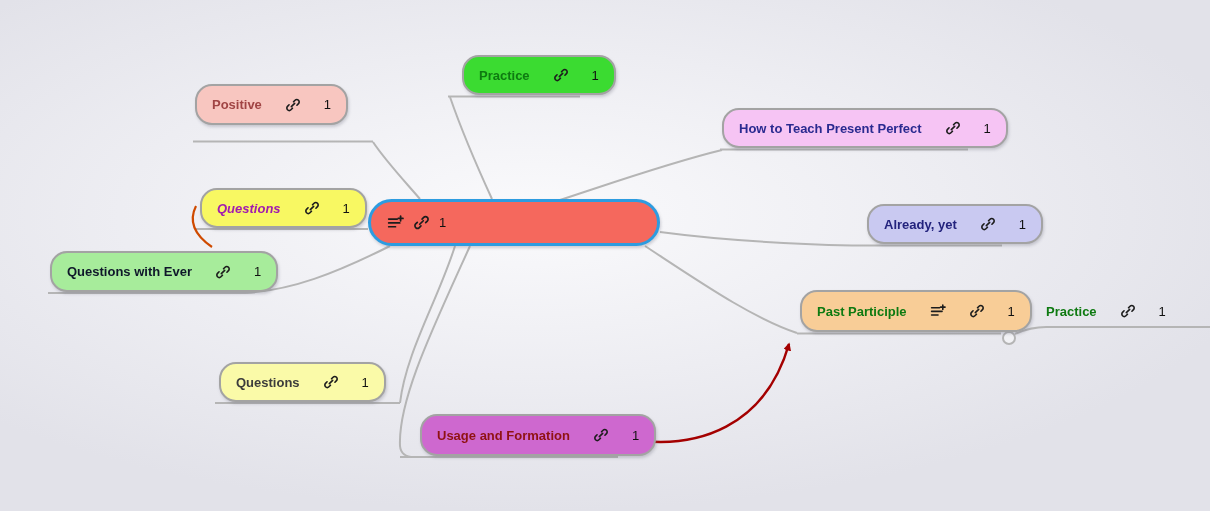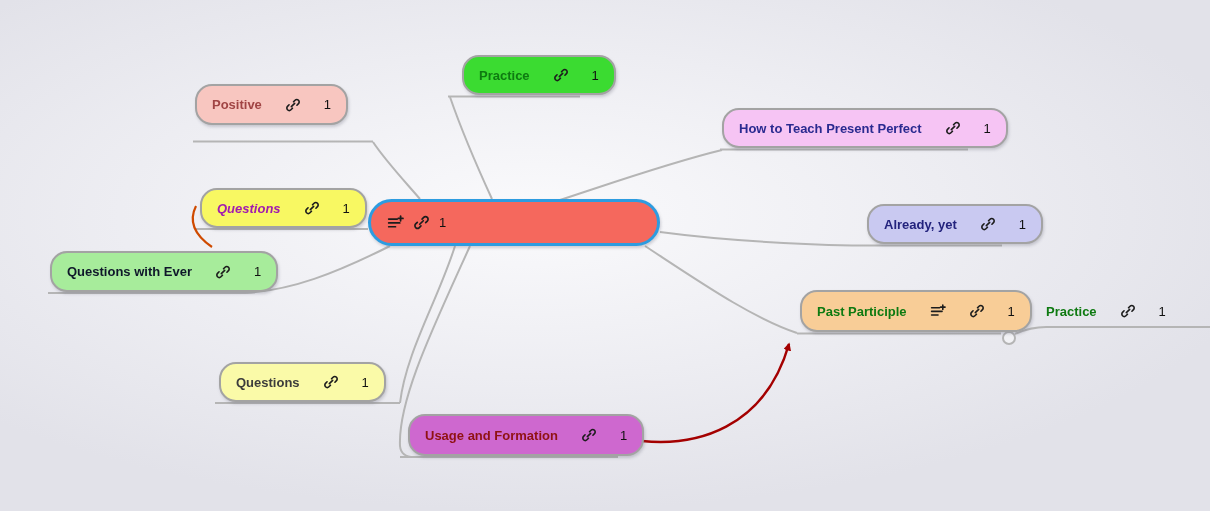--- a/index.html
+++ b/index.html
@@ -20,21 +20,21 @@
   .n-root{left:368px;top:199px;height:47px;min-width:292px;border-radius:24px;border-width:3px;font-size:17px;padding:0 16px;gap:9px;}
   .n-root [data-name="node-label"]{margin-right:6px;}
   .n-practice-top{left:462px;top:55px;min-width:116px;}
   .n-positive{left:195px;top:84px;min-width:118px;height:41px;}
   .n-how{left:722px;top:108px;min-width:244px;}
   .n-questions{left:200px;top:188px;min-width:126px;}
   .n-already{left:855px;top:204px;min-width:142px;}
   .n-ever{left:50px;top:251px;min-width:192px;height:41px;}
   .n-past{left:800px;top:290px;min-width:185px;height:42px;}
   .n-negative{left:219px;top:362px;min-width:123px;}
-  .n-usage{left:408px;top:414px;min-width:198px;height:42px;}
+  .n-usage{left:420px;top:414px;min-width:198px;height:42px;}
   .n-practice-child{left:1046px;top:298px;height:26px;padding:0;border:none;background:transparent !important;box-shadow:none;border-radius:0;}
 </style>
 </head>
 <body>
 
 <svg id="edges" width="1210" height="511" data-name="mindmap-canvas">
   <defs>
     <marker id="arrow-red" markerWidth="9" markerHeight="9" refX="6.5" refY="4" orient="auto" markerUnits="userSpaceOnUse">
       <path d="M0,0 L8,4 L0,8 Z" fill="#a40000" data-name="red-arrowhead"></path>
     </marker>

